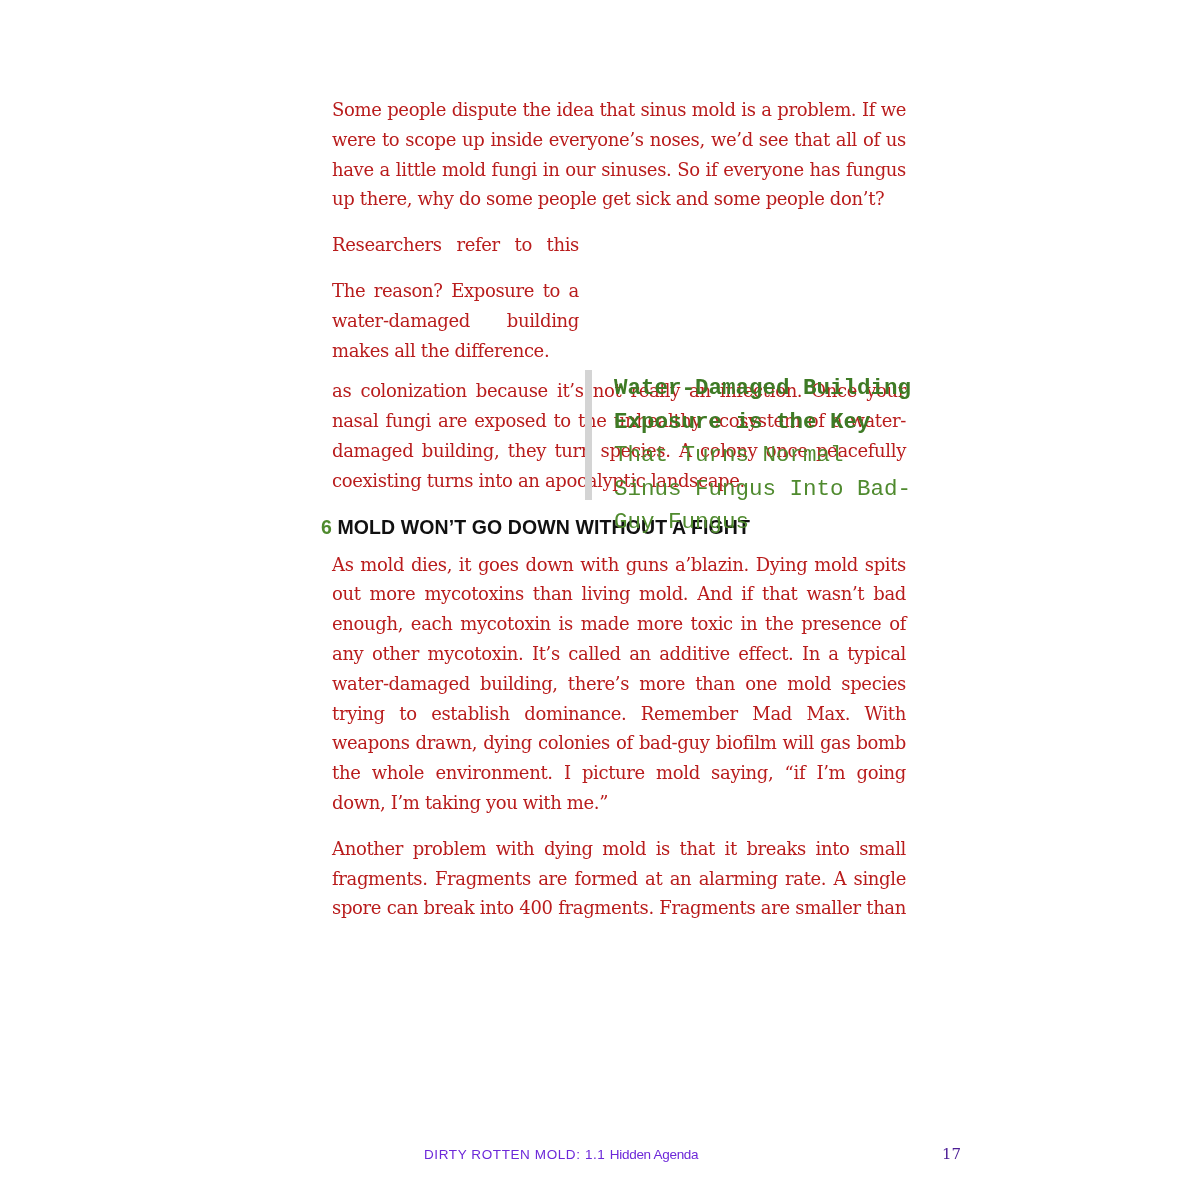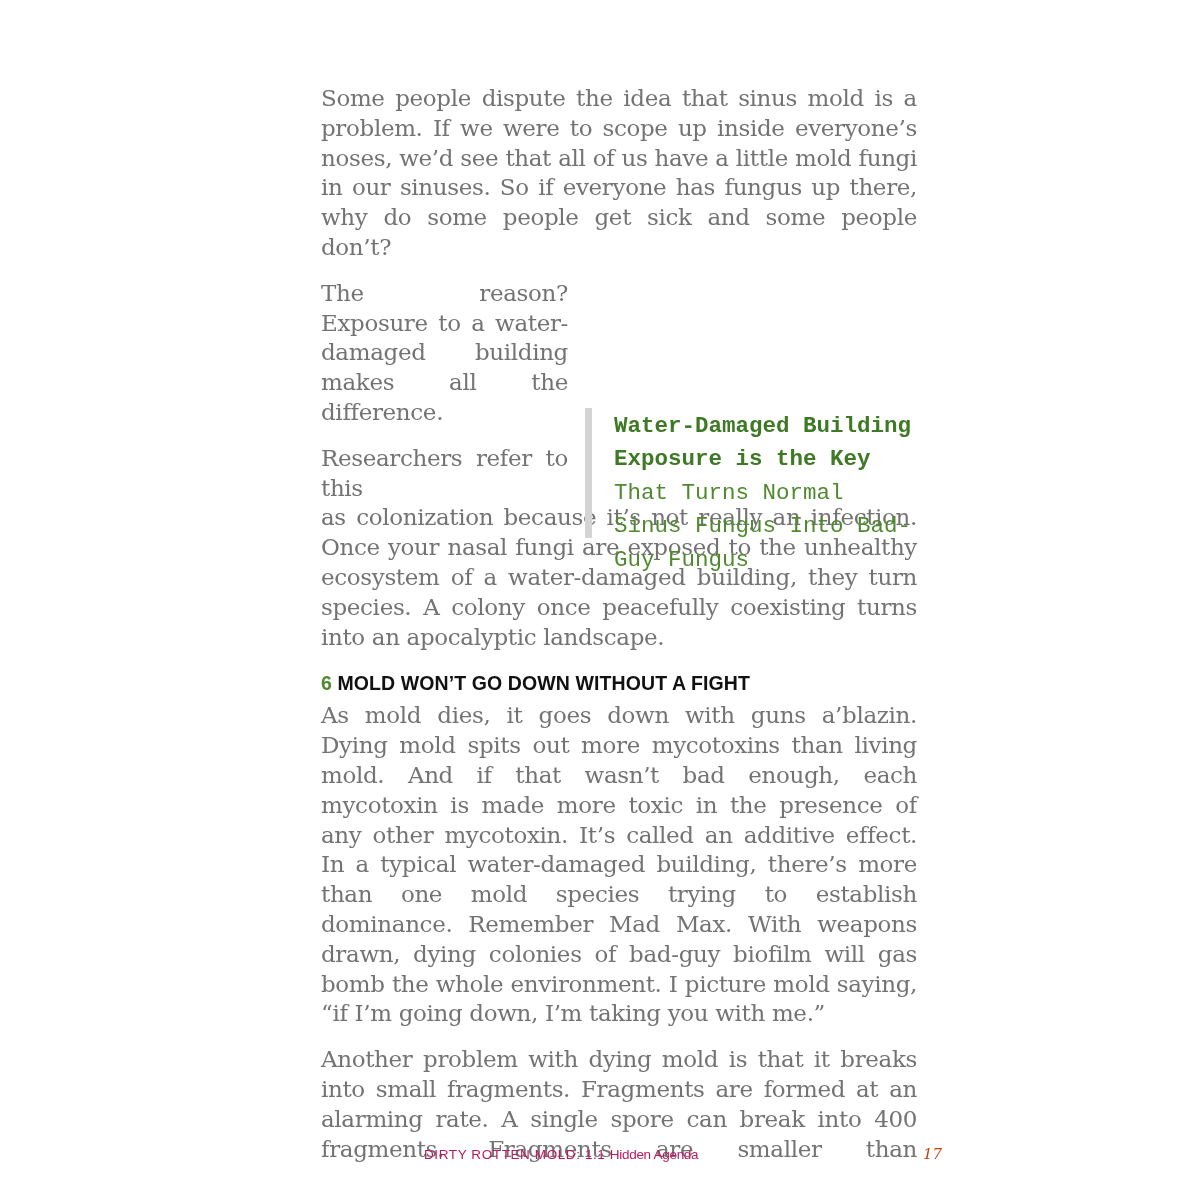--- a/index.html
+++ b/index.html
@@ -14,25 +14,25 @@
       overflow: hidden;
     }
     .page {
       position: absolute;
       left: 321px;
       top: 84px;
       width: 596px;
     }
     .body-text {
       font-family: "DejaVu Serif", "Liberation Serif", serif;
-      font-size: 23px;
+      font-size: 18px;
       line-height: 29.8px;
-      color: #737373;
+      color: #b91c1c;
       text-align: justify;
-      margin: 0;
+      margin: 11px;
       letter-spacing: -0.35px;
     }
     .para-gap { margin-top: 16px; }
     .float-block {
       position: relative;
       height: 0;
     }
     .pullquote {
       position: absolute;
       left: 264px;
@@ -65,52 +65,51 @@
     }
     .section-head .num {
       color: #4f8a2e;
     }
     .footer {
       position: absolute;
       top: 1147px;
       left: 424px;
       font-family: "Liberation Sans", "DejaVu Sans", sans-serif;
       font-size: 13.5px;
-      color: #be185d;
+      color: #6d28d9;
       letter-spacing: 0.6px;
     }
     .footer .agenda {
       letter-spacing: -0.3px;
     }
     .page-num {
       position: absolute;
       top: 1145px;
-      left: 923px;
+      left: 942px;
       font-family: "DejaVu Serif", "Liberation Serif", serif;
       font-size: 15px;
-      color: #c2410c;
-      font-style: italic;
+      color: #4c1d95;
     }
   </style>
 </head>
 <body>
 
 <div class="page">
 
   <p class="body-text">Some people dispute the idea that sinus mold is a problem. If we were to scope up inside everyone’s noses, we’d see that all of us have a little mold fungi in our sinuses. So if everyone has fungus up there, why do some people get sick and some people don’t?</p>
 
   <div class="float-block">
     <div class="pullquote">
       <span class="bold">Water-Damaged Building Exposure is the Key</span><span> That Turns Normal Sinus Fungus Into Bad-Guy Fungus</span>
     </div>
   </div>
 
+  <p class="body-text para-gap left-col" style="text-align-last: justify;">Researchers refer to this</p>
+
   <p class="body-text para-gap left-col">The reason? Exposure to a water-damaged building makes all the difference.</p>
-
-  <p class="body-text para-gap left-col" style="text-align-last: justify;">Researchers refer to this</p>
   <p class="body-text">as colonization because it’s not really an infection. Once your nasal fungi are exposed to the unhealthy ecosystem of a water-damaged building, they turn species. A colony once peacefully coexisting turns into an apocalyptic landscape.</p>
 
   <div class="section-head"><span class="num">6</span><span> MOLD WON’T GO DOWN WITHOUT A FIGHT</span></div>
 
   <p class="body-text">As mold dies, it goes down with guns a’blazin. Dying mold spits out more mycotoxins than living mold. And if that wasn’t bad enough, each mycotoxin is made more toxic in the presence of any other mycotoxin. It’s called an additive effect. In a typical water-damaged building, there’s more than one mold species trying to establish dominance. Remember Mad Max. With weapons drawn, dying colonies of bad-guy biofilm will gas bomb the whole environment. I picture mold saying, “if I’m going down, I’m taking you with me.”</p>
 
 
   <p class="body-text para-gap" style="text-align-last: justify;">Another problem with dying mold is that it breaks into small fragments. Fragments are formed at an alarming rate. A single spore can break into 400 fragments. Fragments are smaller than</p>
 
 </div>

